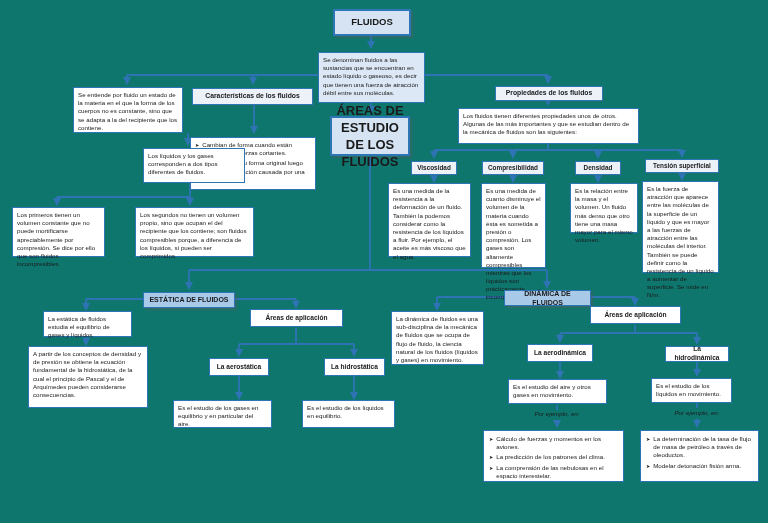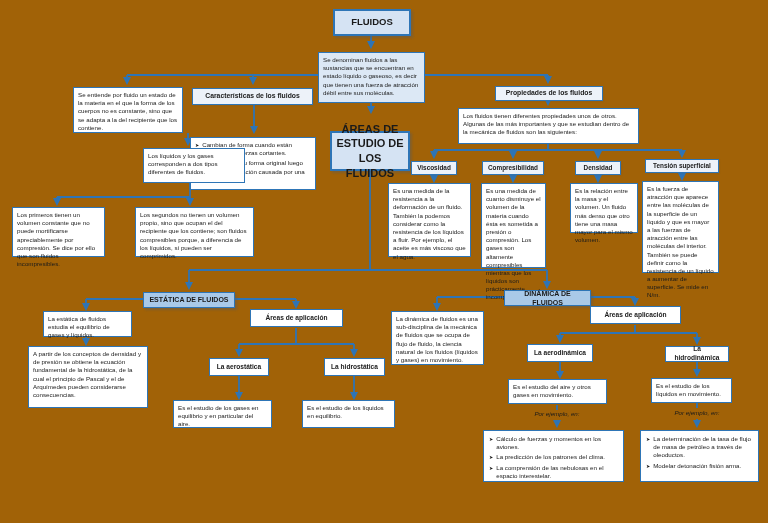--- a/index.html
+++ b/index.html
@@ -1,16 +1,16 @@
 <!DOCTYPE html>
 <html><head>
 <meta charset="utf-8">
 <style>
   html,body{margin:0;padding:0;background:#e9e9e9;}
-  #canvas{position:relative;width:768px;height:523px;background:#a16207;margin:0 auto;
+  #canvas{position:relative;width:768px;height:523px;background:#0f766e;margin:0 auto;
           font-family:"Liberation Sans",sans-serif;color:#1a1a1a;overflow:hidden;}
   #wires{position:absolute;left:0;top:0;width:768px;height:523px;pointer-events:none;}
   .box{position:absolute;box-sizing:border-box;border:1.2px solid #2E75B6;background:#ffffff;
        font-size:6.2px;line-height:1.32;padding:3px 4px;}
   .hdr{background:#D5E3F3;border:2px solid #2E75B6;font-weight:bold;text-align:center;
        display:flex;align-items:center;justify-content:center;
        box-shadow:1.5px 1.5px 2px rgba(90,90,90,.45);}
   .sec{background:#A9C9E8;border:1.6px solid #2E75B6;font-weight:bold;text-align:center;
        display:flex;align-items:center;justify-content:center;font-size:7px;
        box-shadow:1.5px 1.5px 2px rgba(90,90,90,.45);}
@@ -109,21 +109,21 @@
       </li>
     </ul>
   </div>
 
   <div class="box" style="left:143px;top:148px;width:102px;height:35px;">Los líquidos y los gases corresponden a dos tipos diferentes de fluidos.</div>
 
   <div class="box" style="left:12px;top:207px;width:93px;height:50px;">Los primeros tienen un volumen constante que no puede mortificarse apreciablemente por compresión. Se dice por ello que son fluidos incompresibles.</div>
 
   <div class="box" style="left:135px;top:207px;width:119px;height:50px;">Los segundos no tienen un volumen propio, sino que ocupan el del recipiente que los contiene; son fluidos compresibles porque, a diferencia de los líquidos, sí pueden ser comprimidos.</div>
 
-  <div class="box hdr" style="left:330px;top:131px;width:80px;height:40px;font-size:11px;padding:2px;">ÁREAS DE ESTUDIO DE LOS FLUIDOS</div>
+  <div class="box hdr" style="left:330px;top:116px;width:80px;height:40px;font-size:13px;padding:2px;">ÁREAS DE ESTUDIO DE LOS FLUIDOS</div>
 
   <div class="box lab" style="left:495px;top:86px;width:108px;height:15px;font-size:6.8px;">Propiedades de los fluidos</div>
 
   <div class="box" style="left:458px;top:108px;width:181px;height:36px;">Los fluidos tienen diferentes propiedades unos de otros. Algunas de las más importantes y que se estudian dentro de la mecánica de fluidos son las siguientes:</div>
 
   <div class="box lab" style="left:411px;top:161px;width:46px;height:14px;">Viscosidad</div>
   <div class="box lab" style="left:482px;top:161px;width:62px;height:14px;">Compresibilidad</div>
   <div class="box lab" style="left:575px;top:161px;width:46px;height:14px;">Densidad</div>
   <div class="box lab" style="left:645px;top:159px;width:74px;height:14px;">Tensión superficial</div>
 

